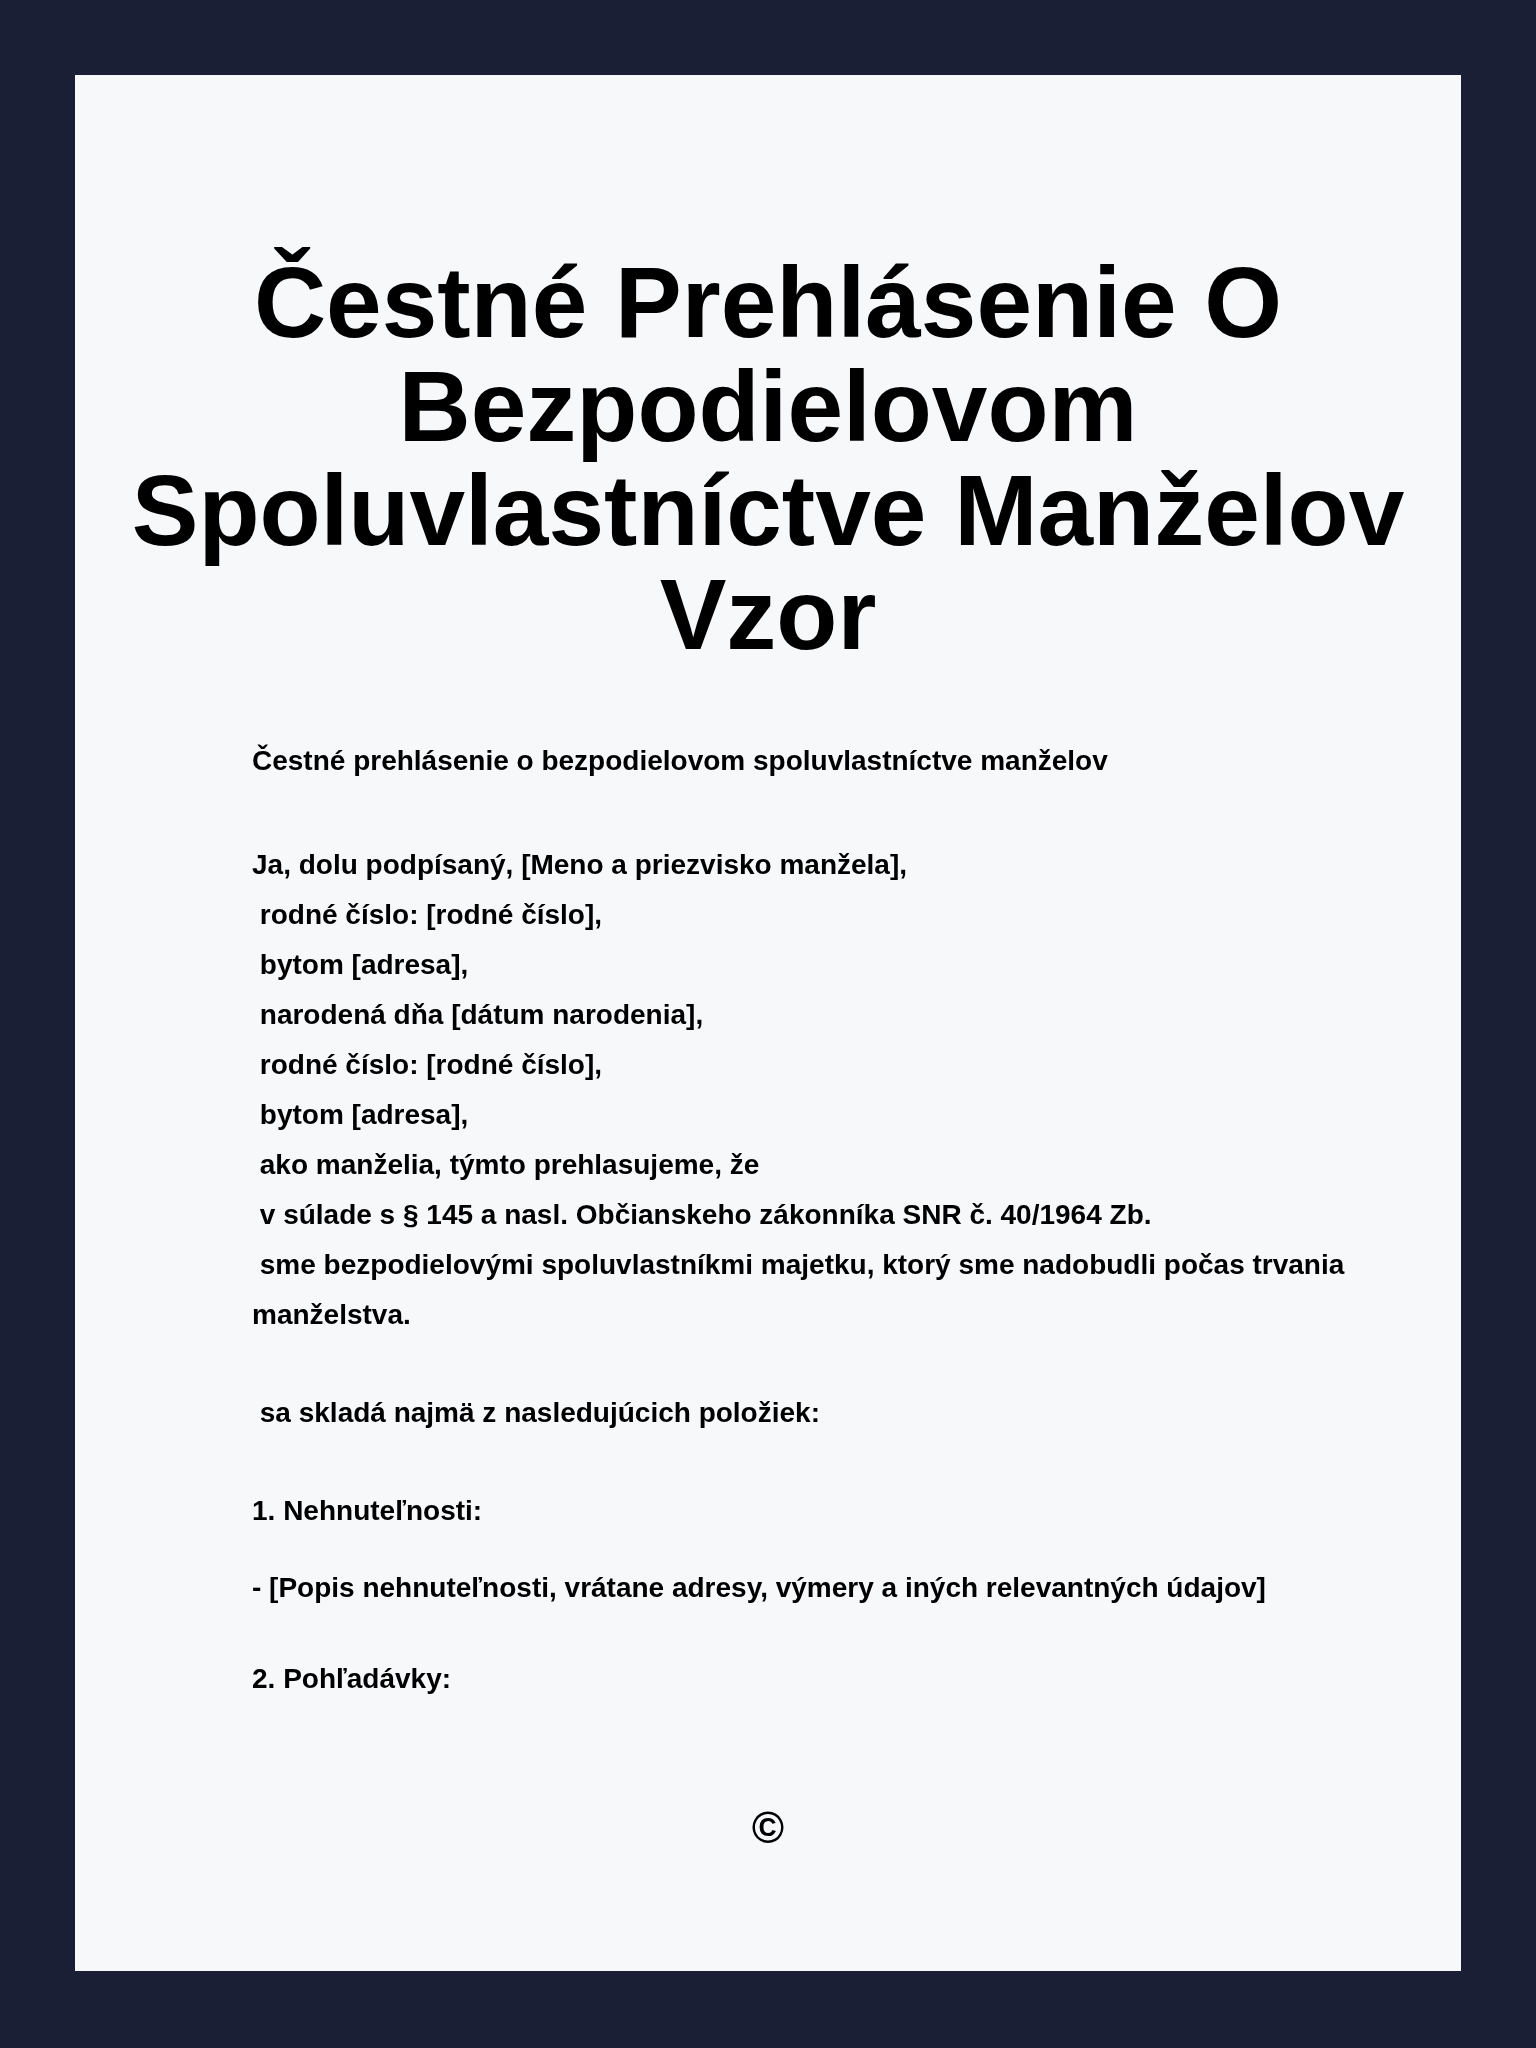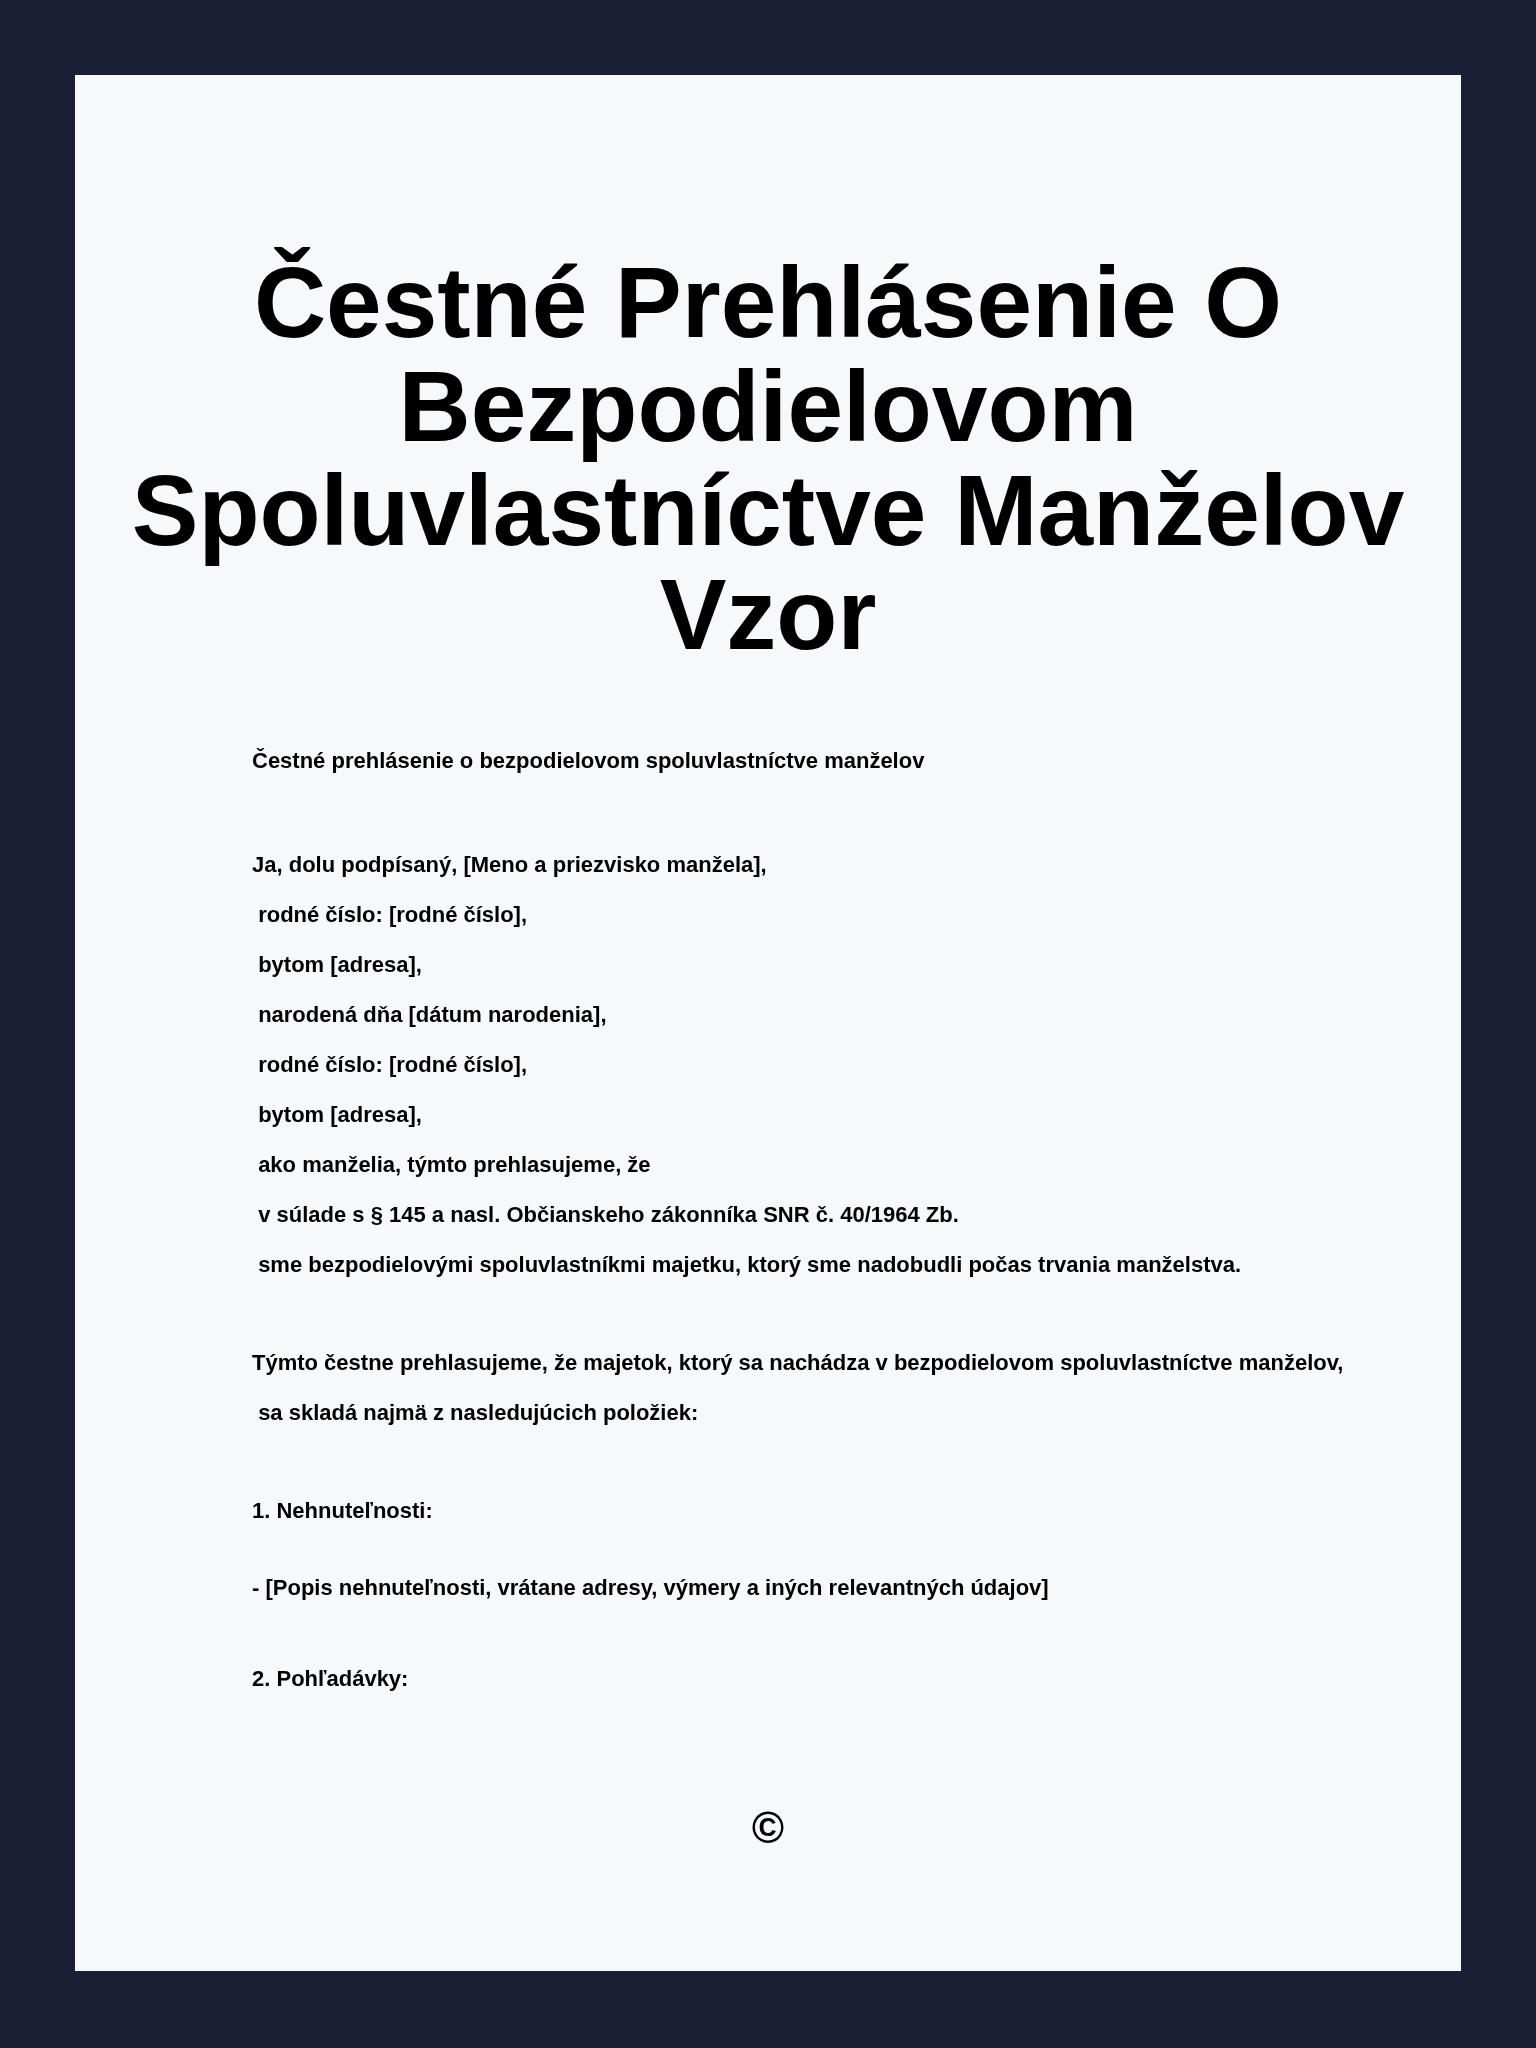--- a/index.html
+++ b/index.html
@@ -30,21 +30,21 @@
     color: #000000;
     text-align: center;
     white-space: pre-line;
   }
   .content {
     margin-left: 177px;
     width: 1209px;
   }
   p.line {
     margin: 0;
-    font-size: 22px;
+    font-size: 28px;
     line-height: 50px;
     font-weight: 700;
     color: #000000;
     white-space: pre-wrap;
   }
   .subtitle-block { margin-top: 70px; }
   .intro-block    { margin-top: 54px; }
   .decl-block     { margin-top: 48px; }
   .sec1-block     { margin-top: 48px; }
   .item1-block    { margin-top: 27px; }
@@ -80,21 +80,20 @@
         <p class="line"> bytom [adresa],</p>
         <p class="line"> narodená dňa [dátum narodenia],</p>
         <p class="line"> rodné číslo: [rodné číslo],</p>
         <p class="line"> bytom [adresa],</p>
         <p class="line"> ako manželia, týmto prehlasujeme, že</p>
         <p class="line"> v súlade s § 145 a nasl. Občianskeho zákonníka SNR č. 40/1964 Zb.</p>
         <p class="line"> sme bezpodielovými spoluvlastníkmi majetku, ktorý sme nadobudli počas trvania manželstva.</p>
       </div>
 
     <div class="decl-block">
-        <p class="line">Týmto čestne prehlasujeme, že majetok, ktorý sa nachádza v bezpodielovom spoluvlastníctve manželov,</p>
         <p class="line"> sa skladá najmä z nasledujúcich položiek:</p>
       </div>
 
     <div class="sec1-block">
       <p class="line">1. Nehnuteľnosti:</p>
     </div>
 
     <div class="item1-block">
       <p class="line">- [Popis nehnuteľnosti, vrátane adresy, výmery a iných relevantných údajov]</p>
     </div>

